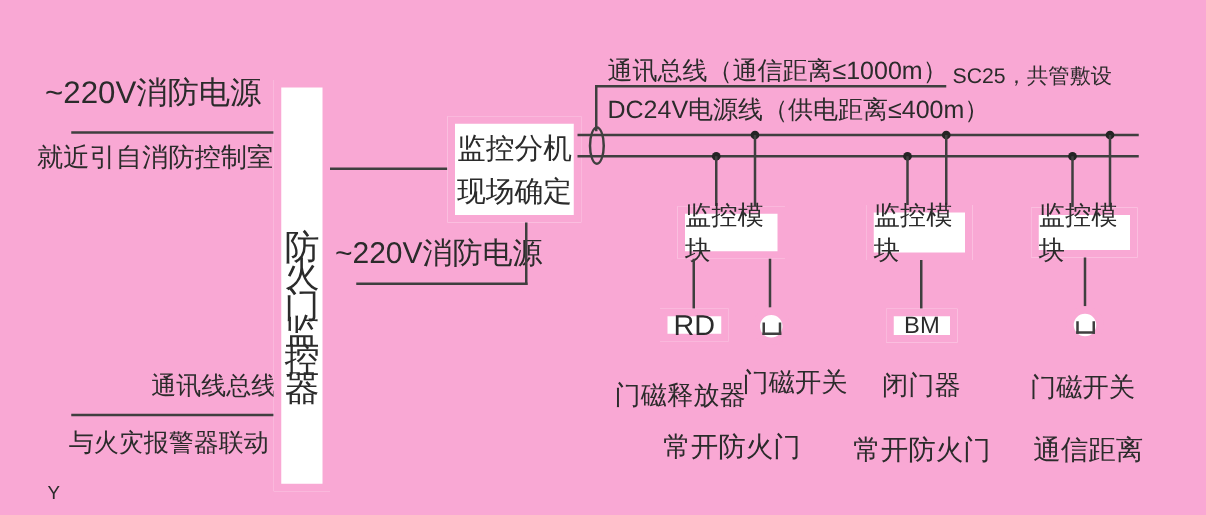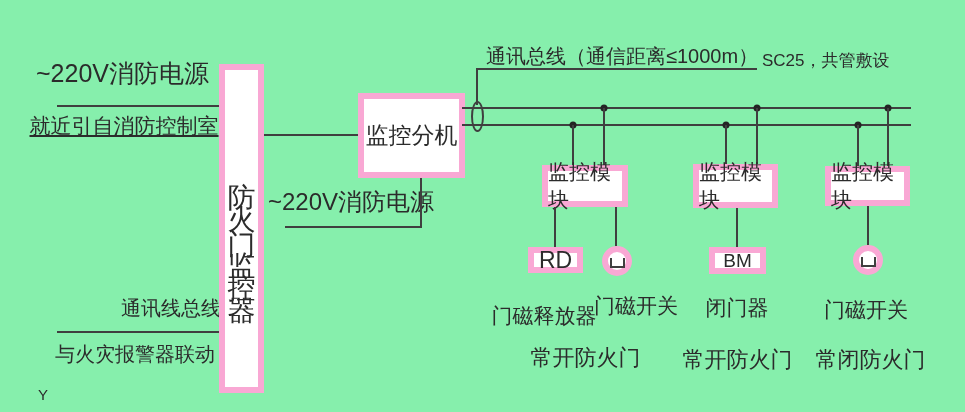--- a/index.html
+++ b/index.html
@@ -1,17 +1,17 @@
 <!DOCTYPE html>
 <html><head>
 <meta charset="utf-8">
 <style>
   html,body{margin:0;padding:0;background:#ffffff;}
   .canvas{
-    position:relative;width:965px;height:412px;background:#86efac;overflow:hidden;
+    position:relative;width:965px;height:412px;background:#f9a8d4;overflow:hidden;
     font-family:"Liberation Sans","DejaVu Sans",sans-serif;color:#2b2b2b;
   }
   .t{position:absolute;white-space:nowrap;text-align:center;color:#2b2b2b;}
   .hl{position:absolute;height:0;border-top:2px solid #3f3f3f;}
   .vl{position:absolute;width:0;border-left:2px solid #3f3f3f;}
   .box{position:absolute;border:6px solid #f9a8d4;background:#ffffff;
        display:flex;align-items:center;justify-content:center;box-sizing:border-box;}
   .dot{position:absolute;width:7px;height:7px;background:#242424;border-radius:50%;
        transform:translate(-50%,-50%);}
   .ellipse{position:absolute;border:2px solid #3f3f3f;border-radius:50%;
@@ -23,44 +23,46 @@
        font-size:28px;letter-spacing:23px;line-height:41px;}
   .twoline{flex-direction:column;line-height:1.5;font-size:23px;}
 </style>
 </head>
 <body>
 
 <div class="canvas">
 
   <div class="t" style="left:36px;top:57px;width:172px;font-size:25px;">~220V消防电源</div>
   <div class="hl" style="left:57px;top:105px;width:162px;"></div>
-  <div class="t" style="left:28px;top:112px;width:192px;font-size:21px;text-decoration:underline;">就近引自消防控制室</div>
+  <div class="t" style="left:28px;top:112px;width:192px;font-size:21px;">就近引自消防控制室</div>
 
   <div class="t" style="left:80px;top:295px;width:110px;font-size:20px;margin-left:36px;">通讯线总线</div>
   <div class="hl" style="left:57px;top:331px;width:162px;"></div>
   <div class="t" style="left:52px;top:341px;width:166px;font-size:20px;">与火灾报警器联动</div>
   <div class="t" style="left:38px;top:386px;font-size:15px;">Y</div>
 
   <div class="box" style="left:219px;top:64px;width:45px;height:329px;">
     <span class="vtitle">防火门监控器</span>
   </div>
 
   <div class="hl" style="left:264px;top:134px;width:94px;"></div>
 
   <div class="box twoline" style="left:358px;top:93px;width:107px;height:85px;">
     <span>监控分机</span>
+    <span>现场确定</span>
   </div>
 
   <div class="t" style="left:265px;top:186px;width:172px;font-size:24px;">~220V消防电源</div>
   <div class="hl" style="left:285px;top:226px;width:137px;"></div>
   <div class="vl" style="left:420px;top:178px;height:50px;"></div>
 
   <div class="t" style="left:486px;top:43px;font-size:20px;">通讯总线（通信距离≤1000m）</div>
   <div class="hl" style="left:477px;top:68px;width:280px;"></div>
   <div class="vl" style="left:476px;top:68px;height:37px;"></div>
+  <div class="t" style="left:486px;top:74px;font-size:20px;">DC24V电源线（供电距离≤400m）</div>
   <div class="t" style="left:762px;top:49px;font-size:17px;">SC25，共管敷设</div>
 
   <div class="hl" style="left:462px;top:107px;width:449px;"></div>
   <div class="hl" style="left:462px;top:124px;width:449px;"></div>
   <div class="ellipse" style="left:471px;top:101px;width:13px;height:31px;"></div>
 
   <div class="dot" style="left:604px;top:108px;"></div>
   <div class="dot" style="left:757px;top:108px;"></div>
   <div class="dot" style="left:888px;top:108px;"></div>
   <div class="dot" style="left:573px;top:125px;"></div>
@@ -99,15 +101,15 @@
   <div class="vl" style="left:857px;top:125px;height:41px;"></div>
   <div class="vl" style="left:887px;top:108px;height:58px;"></div>
   <div class="box" style="left:825px;top:166px;width:85px;height:40px;font-size:21px;">
     <span>监控模块</span>
   </div>
   <div class="vl" style="left:867px;top:206px;height:39px;"></div>
   <div class="box circle" style="left:853px;top:245px;width:30px;height:30px;">
     <span class="u-shape"></span>
   </div>
   <div class="t" style="left:820px;top:296px;width:92px;font-size:21px;">门磁开关</div>
-  <div class="t" style="left:813px;top:345px;width:115px;font-size:22px;">常闭防火门</div>
+  <div class="t" style="left:813px;top:345px;width:115px;font-size:22px;">通信距离</div>
 
 </div>
 
 </body></html>

